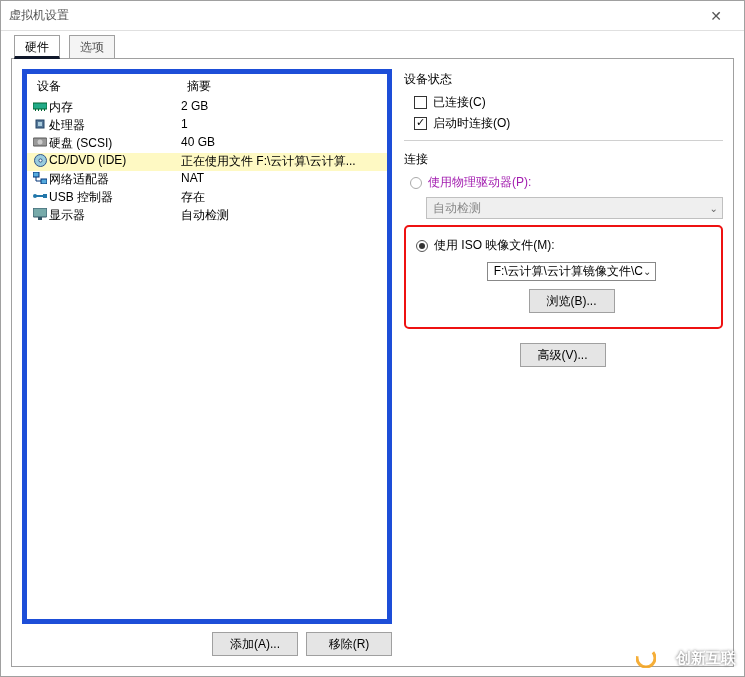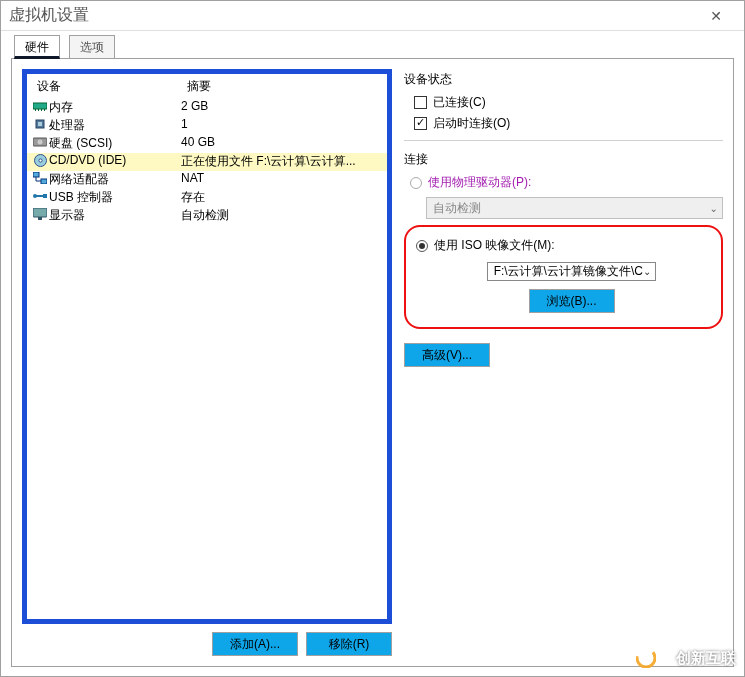--- a/index.html
+++ b/index.html
@@ -1,19 +1,19 @@
 <!DOCTYPE html>
 <html><head>
 <meta charset="utf-8">
 <style>
   * { box-sizing: border-box; font-family: "Microsoft YaHei", "Segoe UI", sans-serif; }
   body { margin: 0; background: #879196; width: 745px; height: 677px; overflow: hidden; font-size: 12px; color: #000; }
   .window { width: 745px; height: 677px; background: #fff; border: 1px solid #a0a0a0; position: relative; }
   .titlebar { height: 30px; background: #fff; border-bottom: 1px solid #e0e0e0; display: flex; align-items: center; padding: 0 8px; color: #555; }
-  .titlebar .title { flex: 1; font-size: 16px; }
+  .titlebar .title { flex: 1; font-size: 12px; }
   .titlebar .close { width: 40px; text-align: center; color: #555; font-size: 14px; line-height: 30px; }
   .content { padding: 4px 10px 10px 10px; }
   .tabstrip { position: relative; height: 24px; }
   .tab { position: absolute; top: 0; height: 24px; line-height: 23px; padding: 0 10px; border: 1px solid #a0a0a0; background: #fff; font-size: 12px; }
   .tab.inactive { border-bottom: 1px solid #a0a0a0; background: #f4f4f4; color: #555; }
   .tab.active { border-bottom: 3px solid #0f172a; z-index: 2; }
   .tab1 { left: 3px; }
   .tab2 { left: 58px; }
   .tabline { position: absolute; left: 0; right: 0; bottom: 0; border-bottom: 1px solid #a0a0a0; z-index: 1; }
   .panel { border: 1px solid #a0a0a0; border-top: none; padding: 10px; height: 608px; display: flex; }
@@ -23,38 +23,38 @@
   .list-header { display: flex; padding: 4px 4px 4px 10px; border-bottom: none; }
   .col1 { width: 150px; }
   .col2 { flex: 1; }
   .rows { }
   .row { display: flex; align-items: flex-start; height: 18px; padding-left: 4px; }
   .row.selected { background: #fef9c3; }
   .row .icon { width: 18px; height: 14px; display: flex; align-items: center; justify-content: center; }
   .row .name { width: 132px; white-space: nowrap; overflow: hidden; text-overflow: ellipsis; }
   .row .summary { flex: 1; white-space: nowrap; overflow: hidden; text-overflow: ellipsis; padding-right: 4px; }
   .btnrow { margin-top: 8px; display: flex; justify-content: flex-end; gap: 8px; }
-  .btn { min-width: 86px; height: 24px; border: 1px solid #a0a0a0; background: #0ea5e9; font-size: 12px; padding: 0 8px; display: inline-flex; align-items: center; justify-content: center; cursor: default; }
+  .btn { min-width: 86px; height: 24px; border: 1px solid #a0a0a0; background: #e5e5e5; font-size: 12px; padding: 0 8px; display: inline-flex; align-items: center; justify-content: center; cursor: default; }
   .group-title { margin-bottom: 6px; }
   .chk { display: flex; align-items: center; margin-bottom: 4px; padding-left: 10px; }
   .chkbox { width: 13px; height: 13px; border: 1px solid #333; margin-right: 6px; display: inline-flex; align-items: center; justify-content: center; font-size: 11px; line-height: 11px; }
   .chkbox.checked::after { content: "✓"; color: #000; position: relative; top: -1px; }
   .sep { height: 1px; background: #d0d0d0; margin: 8px 0 10px 0; }
   .radio { display: flex; align-items: center; margin-bottom: 6px; padding-left: 0px; }
   .rcircle { width: 12px; height: 12px; border: 1px solid #555; border-radius: 50%; margin-right: 6px; position: relative; flex-shrink: 0; }
   .rcircle.selected::after { content: ""; position: absolute; width: 6px; height: 6px; background: #333; border-radius: 50%; top: 2px; left: 2px; }
   .rcircle.disabled { border-color: #aaa; }
   .combo { height: 22px; border: 1px solid #a0a0a0; background: #efefef; display: flex; align-items: center; padding: 0 4px 0 6px; font-size: 12px; color: #555; }
   .combo.disabled { color: #888; background: #efefef; border-color: #c0c0c0; }
   .combo .arrow { margin-left: auto; font-size: 10px; color: #666; }
-  .redbox { border: 2px solid #e11; border-radius: 16px; padding: 10px 10px 14px 10px; margin-top: 6px; }
+  .redbox { border: 2px solid #e11; border-radius: 5px; padding: 10px 10px 14px 10px; margin-top: 6px; }
   .iso-row { display: flex; gap: 8px; margin-top: 8px; padding-left: 16px; align-items: center; flex-direction: column; }
   .iso-combo { flex: 1; height: 22px; border: 1px solid #888; background: #fff; display: flex; align-items: center; padding: 0 4px 0 6px; font-size: 12px; }
   .iso-combo .arrow { margin-left: auto; font-size: 10px; color: #333; }
-  .advrow { display: flex; justify-content: flex-start; margin-top: 14px; padding-right: 2px; }
+  .advrow { display: flex; justify-content: center; margin-top: 14px; padding-right: 2px; }
   .disabled-text { color: #a21caf; }
   svg { display: block; }
   .watermark { position: absolute; right: 8px; bottom: 8px; color: #fff; font-size: 15px; font-weight: bold; display: flex; align-items: center; gap: 20px; opacity: .9; text-shadow: 0 0 3px #555; }
   .watermark .logo { width: 20px; height: 20px; }
 </style>
 </head>
 <body>
 
 <div class="window">
 

